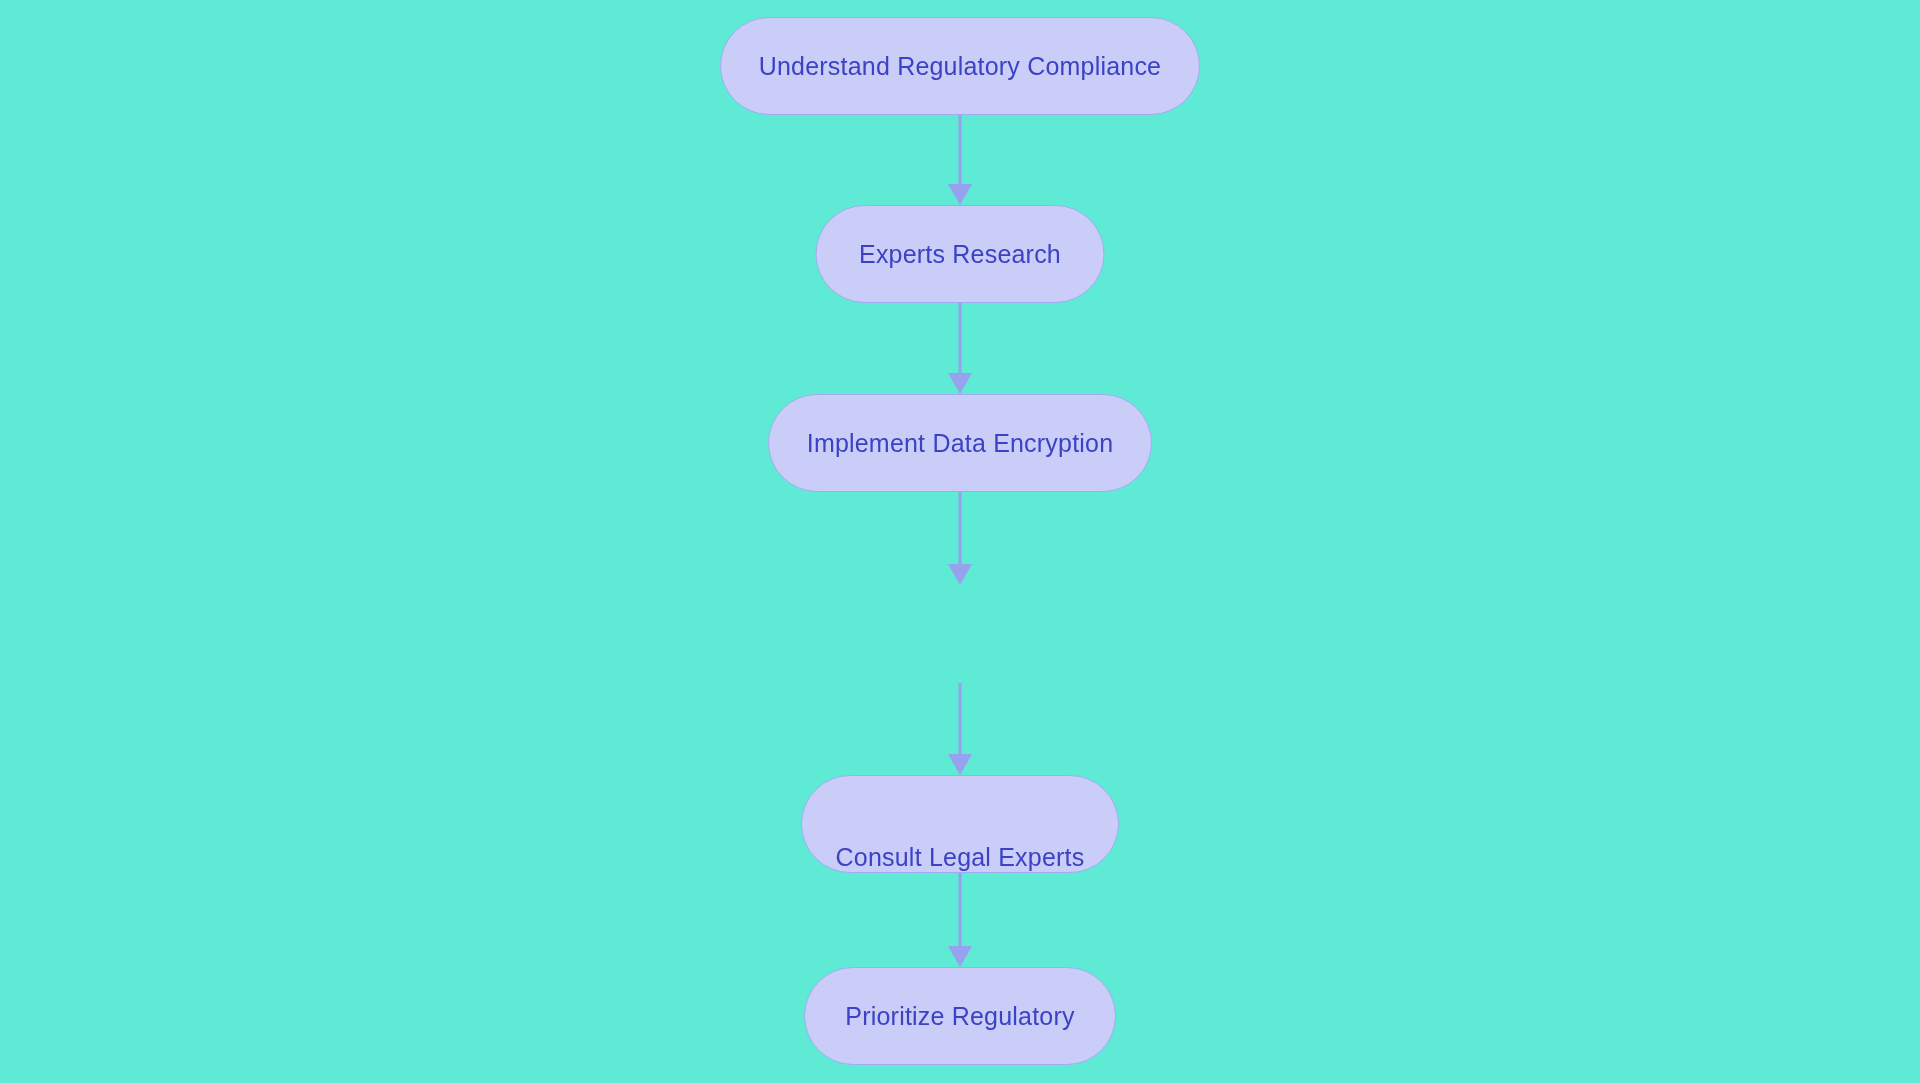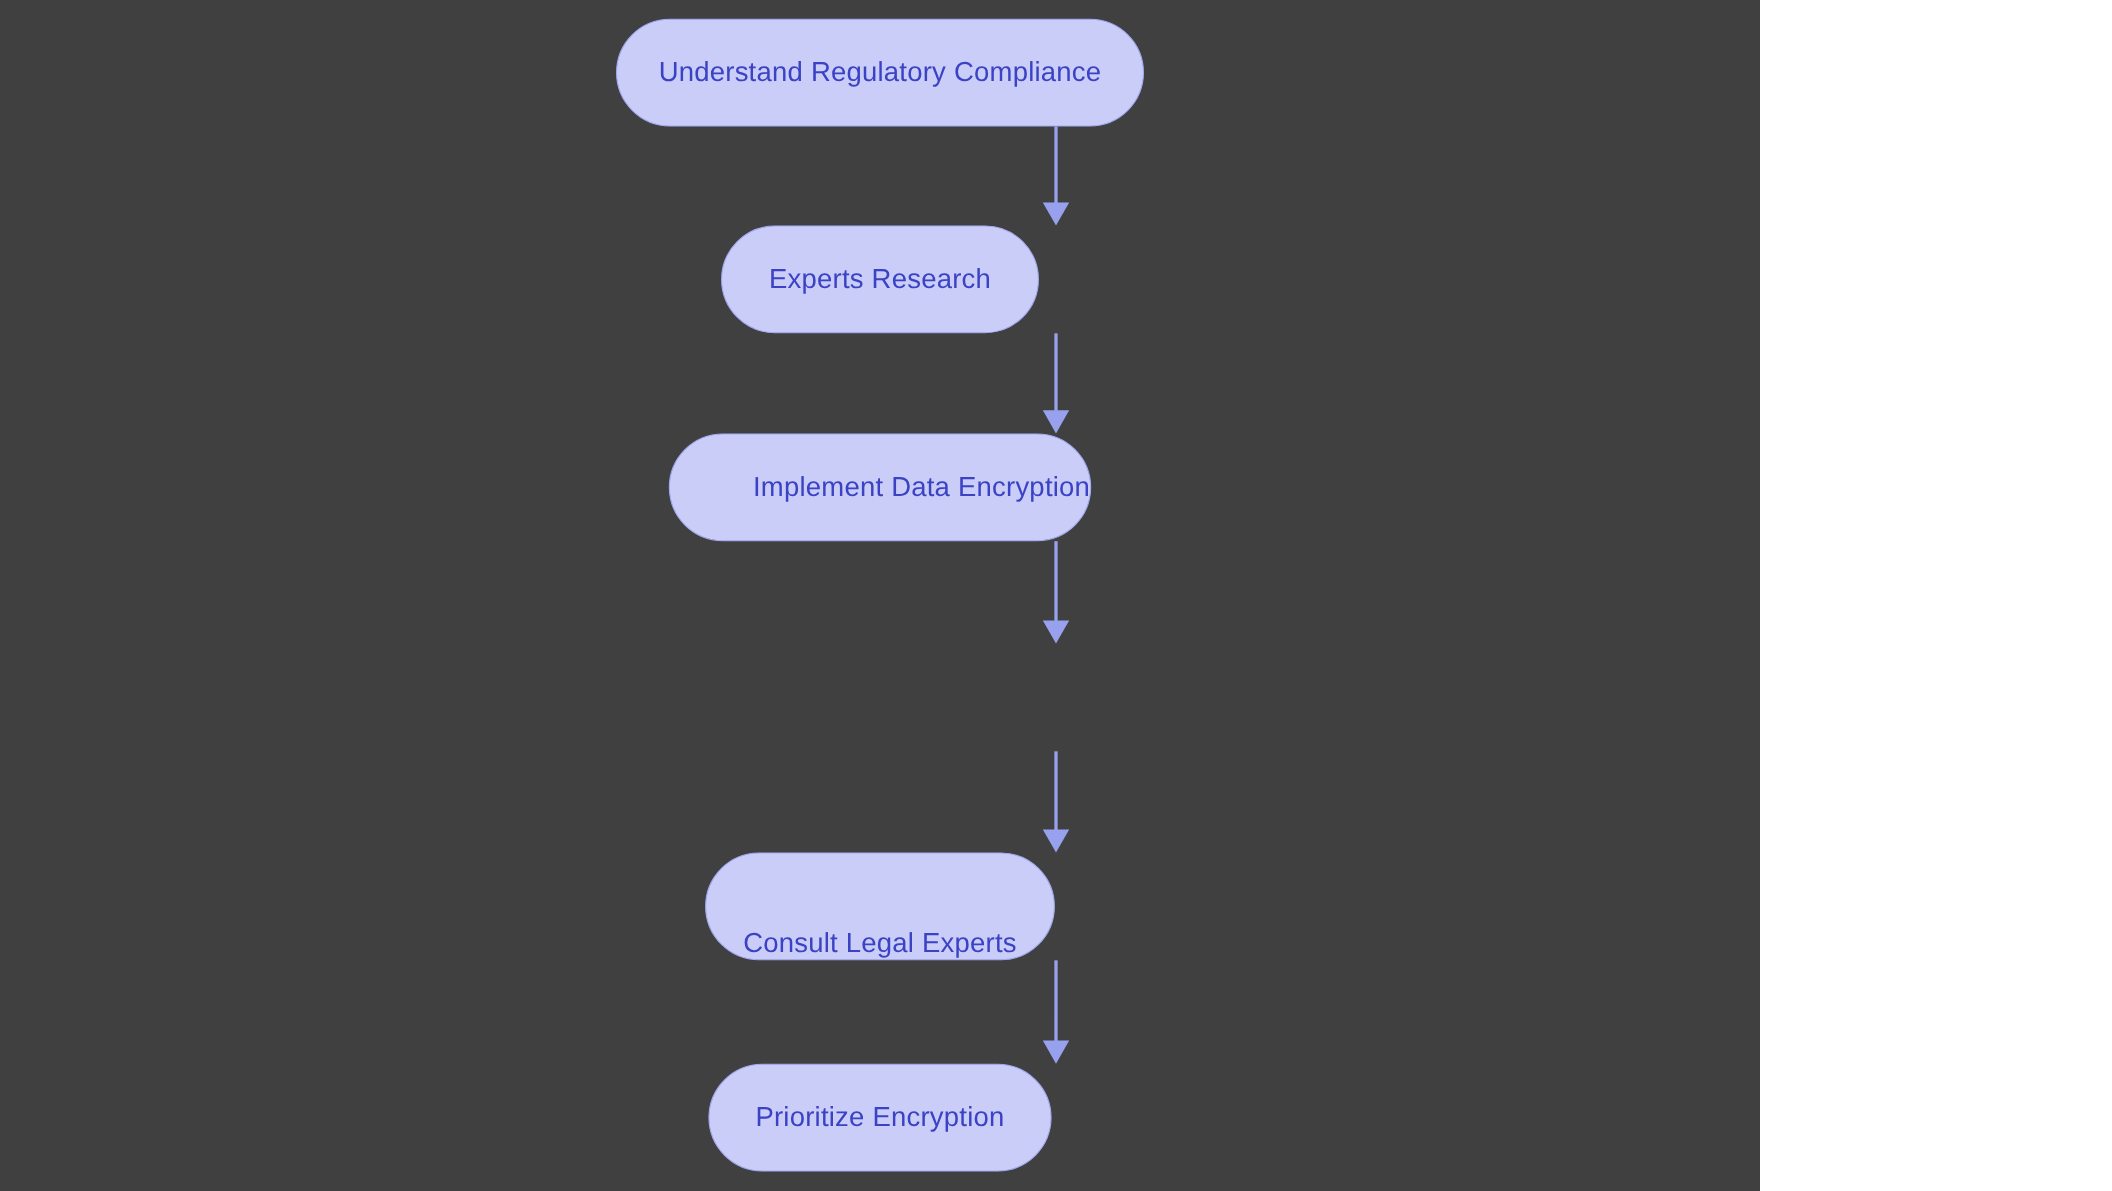--- a/index.html
+++ b/index.html
@@ -3,24 +3,24 @@
 <meta charset="utf-8">
 <style>
   html, body {
     margin: 0;
     padding: 0;
     background: #ffffff;
     font-family: "Liberation Sans", "DejaVu Sans", sans-serif;
   }
   .canvas {
     position: relative;
-    width: 1600px;
+    width: 1920px;
     height: 1083px;
     overflow: hidden;
-    background: #404040;
+    background: #5eead4;
   }
   .arrows {
     position: absolute;
     left: 0;
     top: 0;
     width: 1920px;
     height: 1083px;
     pointer-events: none;
   }
   .arrow-line {
@@ -45,21 +45,21 @@
     align-items: center;
     justify-content: center;
     color: #3b42c4;
     font-size: 25px;
     font-weight: 500;
     letter-spacing: 0.2px;
     white-space: nowrap;
   }
   .n1 { top: 17px;  width: 480px; }
   .n2 { top: 205px; width: 289px; }
-  .n3 { top: 394px; width: 384px; justify-content: flex-end; }
+  .n3 { top: 394px; width: 384px; }
   .n4 { top: 585px; width: 300px; }
   .n5 { top: 775px; width: 318px; align-items: flex-end; }
   .n6 { top: 967px; width: 312px; }
 </style>
 </head>
 <body>
 
 <div class="canvas">
 
   <svg class="arrows" viewBox="0 0 1920 1083" xmlns="http://www.w3.org/2000/svg" aria-hidden="true">
@@ -91,16 +91,16 @@
   <div class="node n2">
     <span>Experts Research</span>
   </div>
   <div class="node n3">
     <span>Implement Data Encryption</span>
   </div>
   <div class="node n5">
     <span>Consult Legal Experts</span>
   </div>
   <div class="node n6">
-    <span>Prioritize Encryption</span>
+    <span>Prioritize Regulatory</span>
   </div>
 
 </div>
 
 </body></html>

